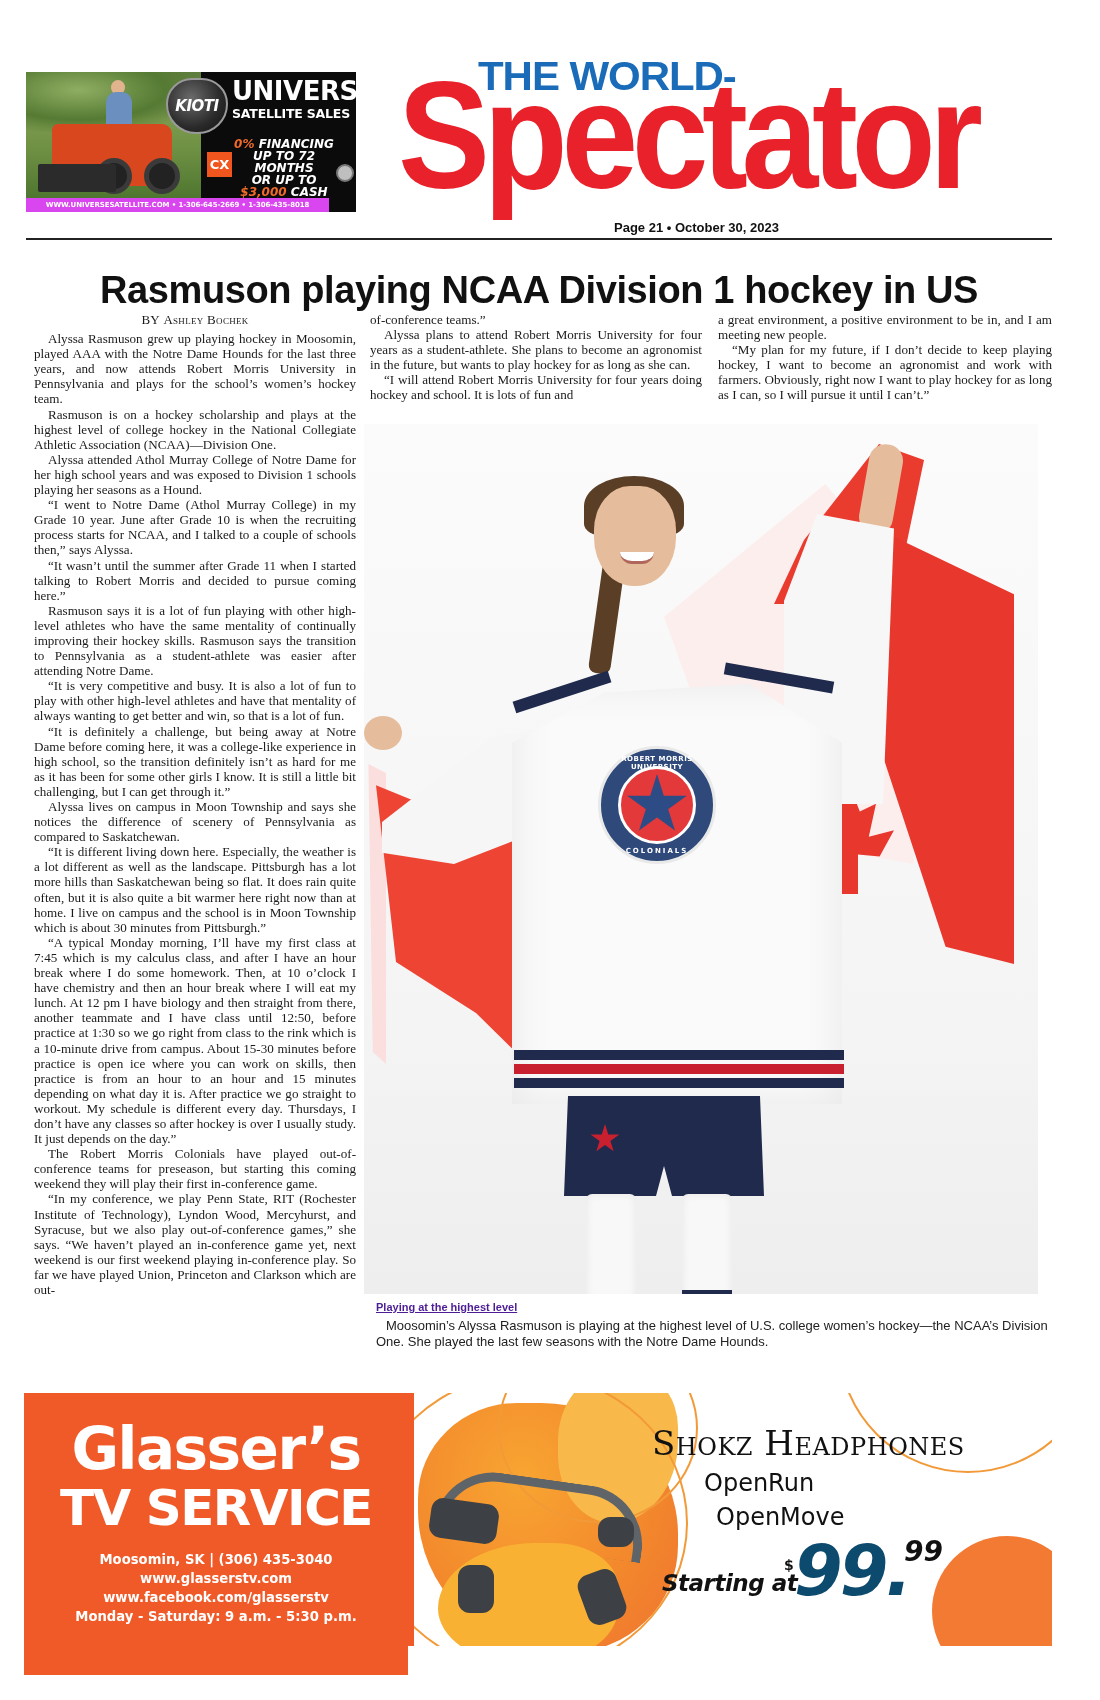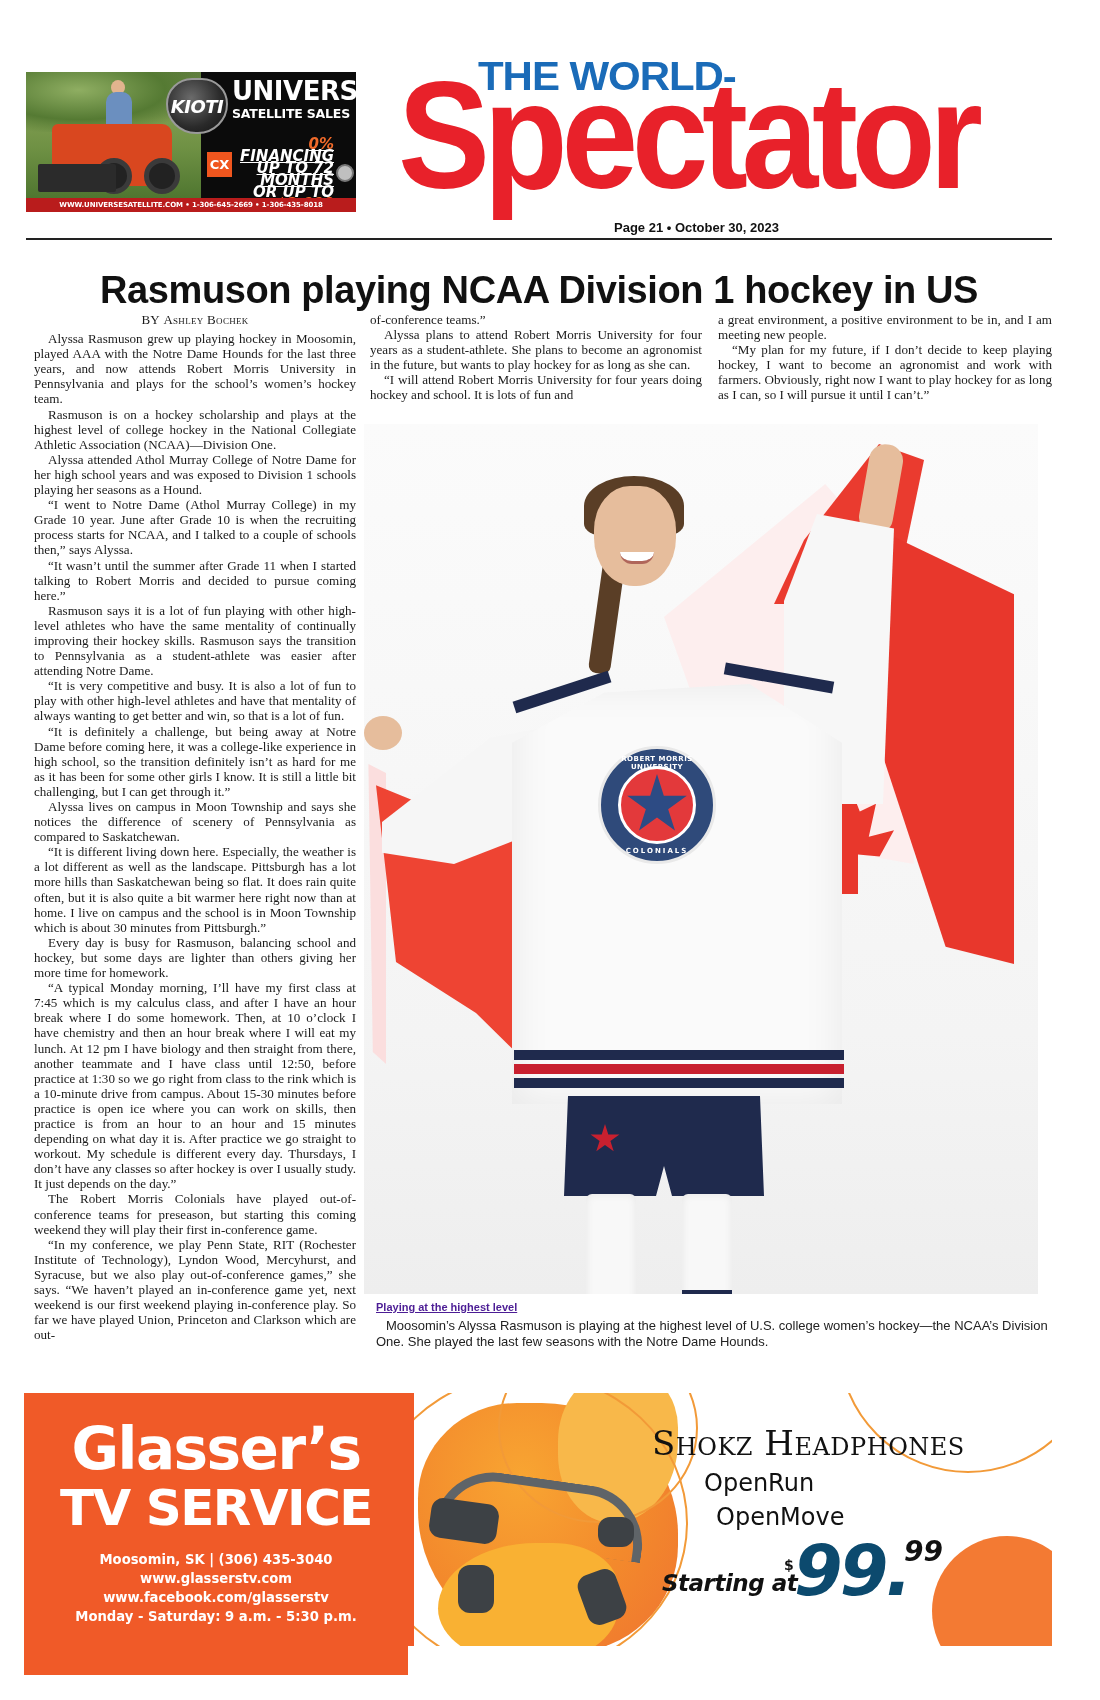--- a/index.html
+++ b/index.html
@@ -23,44 +23,44 @@
   }
   .ad-top .loader { position:absolute; left:12px; top:92px; width:78px; height:28px; background:#2b2b2b; border-radius:2px; }
   .ad-top .wheel { position:absolute; top:86px; width:36px; height:36px; border-radius:50%; background:#222; border:5px solid #3a3a3a; }
   .ad-top .driver { position:absolute; left:80px; top:20px; width:26px; height:34px; background:#6b8fbf; border-radius:10px 10px 2px 2px; }
   .ad-top .driver-head { position:absolute; left:85px; top:8px; width:14px; height:15px; background:#e2b48e; border-radius:50%; }
   .ad-top .kioti-badge {
     position: absolute; left: 140px; top: 6px; width: 62px; height: 56px;
     background: radial-gradient(circle at 40% 35%, #6b6b6b 0%, #2a2a2a 60%, #111 100%);
     border: 2px solid #9a9a9a; border-radius: 26px 26px 30px 30px;
     color: #fff; font-family: "DejaVu Sans", sans-serif; font-weight: bold; font-style: italic;
-    font-size: 18px; display: flex; align-items: center; justify-content: center; letter-spacing: -0.5px;
+    font-size: 15px; display: flex; align-items: center; justify-content: center; letter-spacing: -0.5px;
   }
   .ad-top .universe {
     position: absolute; left: 206px; top: 4px; width: 122px; text-align: center;
     color: #ffffff; font-family: "DejaVu Sans", sans-serif; font-weight: bold;
     font-size: 26px; line-height: 30px; letter-spacing: -0.5px; transform: scaleY(1.05);
   }
   .ad-top .satsales {
     position: absolute; left: 200px; top: 34px; width: 130px; text-align: center;
     color: #ffffff; font-family: "DejaVu Sans", sans-serif; font-weight: bold; font-size: 12.5px; letter-spacing: -0.2px;
   }
   .ad-top .cx {
     position: absolute; left: 181px; top: 80px; width: 25px; height: 25px; background: #f0561e;
     color: #fff; font-family: "DejaVu Sans", sans-serif; font-weight: bold; font-size: 13px;
     display:flex; align-items:center; justify-content:center;
   }
   .ad-top .offer {
-    position: absolute; left: 208px; top: 66px; width: 100px; text-align: right;
-    font-family: "DejaVu Sans", sans-serif; font-weight: bold; font-style: italic; font-size: 15px; line-height: 12px; color: #fff; text-decoration: underline;
+    position: absolute; left: 208px; top: 66px; width: 100px; text-align: center;
+    font-family: "DejaVu Sans", sans-serif; font-weight: bold; font-style: italic; font-size: 12px; line-height: 12px; color: #fff;
   }
   .ad-top .offer .or { color: #f06a2a; }
   .ad-top .seal { position:absolute; left:310px; top:92px; width:18px; height:18px; border-radius:50%; background:#bfbfbf; border:2px solid #777; }
   .ad-top .footer {
-    position: absolute; left: 0; bottom: 0; width: 330px; height: 14px; background: #b91c1c;
+    position: absolute; left: 0; bottom: 0; width: 303px; height: 14px; background: #d946ef;
     color: #fff; font-family: "DejaVu Sans", sans-serif; font-weight: bold; font-size: 7px; line-height: 14px; text-align: center; letter-spacing: -0.1px;
   }
 
   .masthead-world {
     position: absolute; left: 478px; top: 56px; color: #1a6bb8;
     font-family: "Liberation Sans", sans-serif; font-weight: bold; font-size: 40px; line-height: 40px; letter-spacing: -1px;
     transform: scaleX(1.05); transform-origin: left top;
   }
   .masthead-spectator {
     position: absolute; left: 398px; top: 58px; color: #e8212a;
@@ -212,21 +212,20 @@
   <p>Alyssa Rasmuson grew up playing hockey in Moosomin, played AAA with the Notre Dame Hounds for the last three years, and now attends Robert Morris University in Pennsylvania and plays for the school’s women’s hockey team.</p>
   <p>Rasmuson is on a hockey scholarship and plays at the highest level of college hockey in the National Collegiate Athletic Association (NCAA)—Division One.</p>
   <p>Alyssa attended Athol Murray College of Notre Dame for her high school years and was exposed to Division 1 schools playing her seasons as a Hound.</p>
   <p>“I went to Notre Dame (Athol Murray College) in my Grade 10 year. June after Grade 10 is when the recruiting process starts for NCAA, and I talked to a couple of schools then,” says Alyssa.</p>
   <p>“It wasn’t until the summer after Grade 11 when I started talking to Robert Morris and decided to pursue coming here.”</p>
   <p>Rasmuson says it is a lot of fun playing with other high-level athletes who have the same mentality of continually improving their hockey skills. Rasmuson says the transition to Pennsylvania as a student-athlete was easier after attending Notre Dame.</p>
   <p>“It is very competitive and busy. It is also a lot of fun to play with other high-level athletes and have that mentality of always wanting to get better and win, so that is a lot of fun.</p>
   <p>“It is definitely a challenge, but being away at Notre Dame before coming here, it was a college-like experience in high school, so the transition definitely isn’t as hard for me as it has been for some other girls I know. It is still a little bit challenging, but I can get through it.”</p>
   <p>Alyssa lives on campus in Moon Township and says she notices the difference of scenery of Pennsylvania as compared to Saskatchewan.</p>
   <p>“It is different living down here. Especially, the weather is a lot different as well as the landscape. Pittsburgh has a lot more hills than Saskatchewan being so flat. It does rain quite often, but it is also quite a bit warmer here right now than at home. I live on campus and the school is in Moon Township which is about 30 minutes from Pittsburgh.”</p>
-  <p>Every day is busy for Rasmuson, balancing school and hockey, but some days are lighter than others giving her more time for homework.</p>
   <p>“A typical Monday morning, I’ll have my first class at 7:45 which is my calculus class, and after I have an hour break where I do some homework. Then, at 10 o’clock I have chemistry and then an hour break where I will eat my lunch. At 12 pm I have biology and then straight from there, another teammate and I have class until 12:50, before practice at 1:30 so we go right from class to the rink which is a 10-minute drive from campus. About 15-30 minutes before practice is open ice where you can work on skills, then practice is from an hour to an hour and 15 minutes depending on what day it is. After practice we go straight to workout. My schedule is different every day. Thursdays, I don’t have any classes so after hockey is over I usually study. It just depends on the day.”</p>
   <p>The Robert Morris Colonials have played out-of-conference teams for preseason, but starting this coming weekend they will play their first in-conference game.</p>
   <p>“In my conference, we play Penn State, RIT (Rochester Institute of Technology), Lyndon Wood, Mercyhurst, and Syracuse, but we also play out-of-conference games,” she says. “We haven’t played an in-conference game yet, next weekend is our first weekend playing in-conference play. So far we have played Union, Princeton and Clarkson which are out-</p>
 </div>
 
 <div class="col col-mid">
   <p class="noindent">of-conference teams.”</p>
   <p>Alyssa plans to attend Robert Morris University for four years as a student-athlete. She plans to become an agronomist in the future, but wants to play hockey for as long as she can.</p>
   <p>“I will attend Robert Morris University for four years doing hockey and school. It is lots of fun and</p>
 </div>

